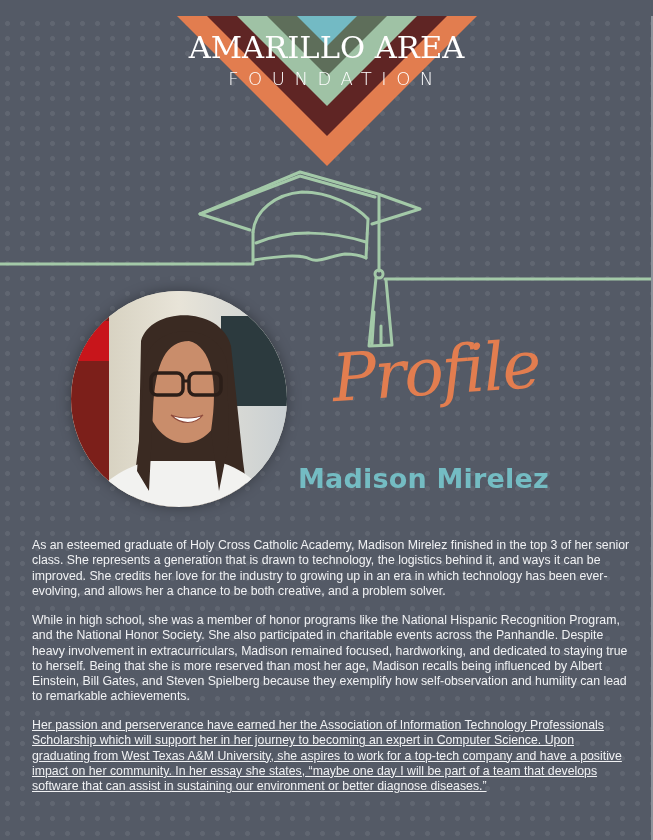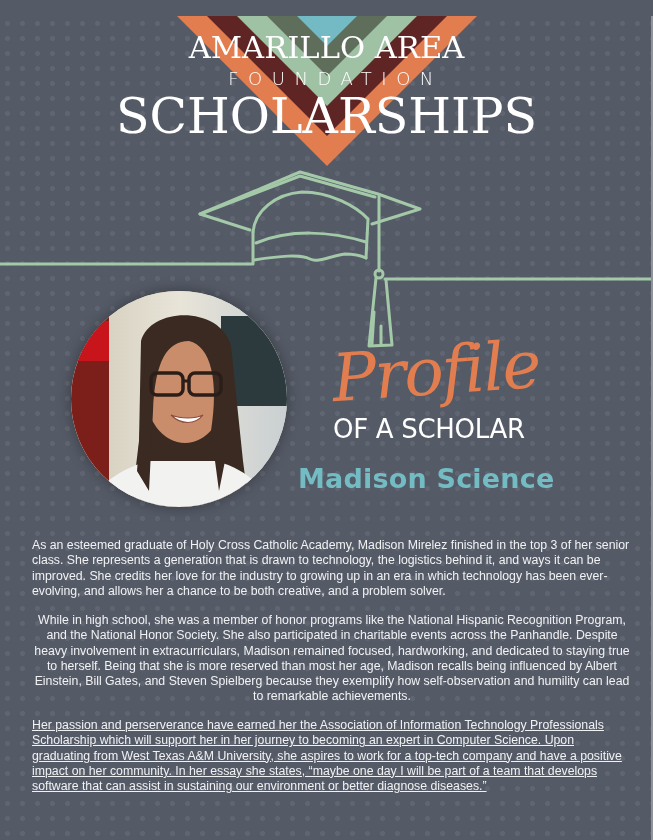--- a/index.html
+++ b/index.html
@@ -15,40 +15,39 @@
   .hdr-line2 { top:53px; font-family:"DejaVu Sans", sans-serif; font-weight:300; font-size:18px; letter-spacing:9.5px; line-height:20px; padding-left:9px; }
   .hdr-line3 { top:73px; font-family:"DejaVu Serif", serif; font-size:49px; line-height:56px; letter-spacing:0px; }
   .photo { position:absolute; left:71px; top:275px; width:216px; height:216px; border-radius:50%; overflow:hidden;
     box-shadow: 0 0 14px rgba(0,0,0,0.35);
     background:#d7d3c7; }
   .profile-script { position:absolute; left:332px; top:316px; font-family:"DejaVu Serif", serif; font-style:italic; font-size:66px; color:#e27d4f; line-height:80px; letter-spacing:-2px; transform:rotate(-4deg); }
   .of-a-scholar { position:absolute; left:333px; top:398px; font-family:"DejaVu Sans", sans-serif; font-size:26px; color:#ffffff; line-height:30px; letter-spacing:-0.3px; }
   .name { position:absolute; left:298px; top:446px; font-family:"DejaVu Sans", sans-serif; font-weight:bold; font-size:27px; color:#74bcc3; line-height:34px; letter-spacing:0.2px; }
   .body-text { position:absolute; left:32px; width:600px; font-family:"Liberation Sans", sans-serif; font-size:12.3px; line-height:15.3px; color:#f1f2f4;margin-top:8px; }
   .p1 { top:514px; }
-  .p2 { top:589px;text-align:center; }
+  .p2 { top:589px; }
   .p3 { top:694px;text-decoration:underline; }
 </style>
 </head>
 <body>
 
 <div class="page">
 
   <svg class="art" width="653" height="840" viewBox="0 0 653 840">
 
     <polygon points="177,0 477,0 327,150" fill="#e27d4f"></polygon>
     <polygon points="207,0 447,0 327,120" fill="#5f2524"></polygon>
     <polygon points="237,0 417,0 327,90" fill="#9fc2a5"></polygon>
     <polygon points="267,0 387,0 327,60" fill="#5e6e5a"></polygon>
     <polygon points="297,0 357,0 327,30" fill="#73bac4"></polygon>
   </svg>
 
   <div class="hdr hdr-line1">AMARILLO AREA</div>
   <div class="hdr hdr-line2">FOUNDATION</div>
-  <div class="hdr hdr-line3">SCHOLARSHIPS</div>
 
   <svg class="art" width="653" height="840" viewBox="0 0 653 840">
     <g fill="none" stroke="#a3c9a8" stroke-width="3" stroke-linecap="round" stroke-linejoin="round">
 
       <path d="M0,248 L253,248 L253,216"></path>
 
       <path d="M200,198 L300,156 L378,178 L420,193 L372,208"></path>
       <path d="M203,197 L300,160 L375,181"></path>
       <path d="M200,198 L250,214"></path>
 
@@ -90,21 +89,20 @@
 
       <rect x="80" y="82" width="32" height="22" rx="6" fill="none" stroke="#2b1e18" stroke-width="3.5"></rect>
       <rect x="118" y="82" width="32" height="22" rx="6" fill="none" stroke="#2b1e18" stroke-width="3.5"></rect>
       <path d="M112,90 L118,90" stroke="#2b1e18" stroke-width="3"></path>
 
       <path d="M100,124 C110,134 124,134 132,124 C124,128 110,128 100,124 Z" fill="#ffffff" stroke="#8e4a3a" stroke-width="1.2"></path>
     </svg>
   </div>
 
   <div class="profile-script">Profile</div>
-  <div class="of-a-scholar">OF A SCHOLAR</div>
-  <div class="name">Madison Science</div>
+  <div class="name">Madison Mirelez</div>
 
   <div class="body-text p1">As an esteemed graduate of Holy Cross Catholic Academy, Madison Mirelez finished in the top 3 of her senior class. She represents a generation that is drawn to technology, the logistics behind it, and ways it can be improved. She credits her love for the industry to growing up in an era in which technology has been ever-evolving, and allows her a chance to be both creative, and a problem solver.</div>
   <div class="body-text p2">While in high school, she was a member of honor programs like the National Hispanic Recognition Program, and the National Honor Society. She also participated in charitable events across the Panhandle. Despite heavy involvement in extracurriculars, Madison remained focused, hardworking, and dedicated to staying true to herself.  Being that she is more reserved than most her age, Madison recalls being influenced by Albert Einstein, Bill Gates, and Steven Spielberg because they exemplify how self-observation and humility can lead to remarkable achievements.</div>
   <div class="body-text p3">Her passion and perserverance have earned her the Association of Information Technology Professionals Scholarship which will support her in her journey to becoming an expert in Computer Science. Upon graduating from West Texas A&amp;M University, she aspires to work for a top-tech company and have a positive impact on her community. In her essay she states, “maybe one day I will be part of a team that develops software that can assist in sustaining our environment or better diagnose diseases.”</div>
 
   <div class="right-edge"></div>
 </div>
 
 </body></html>

